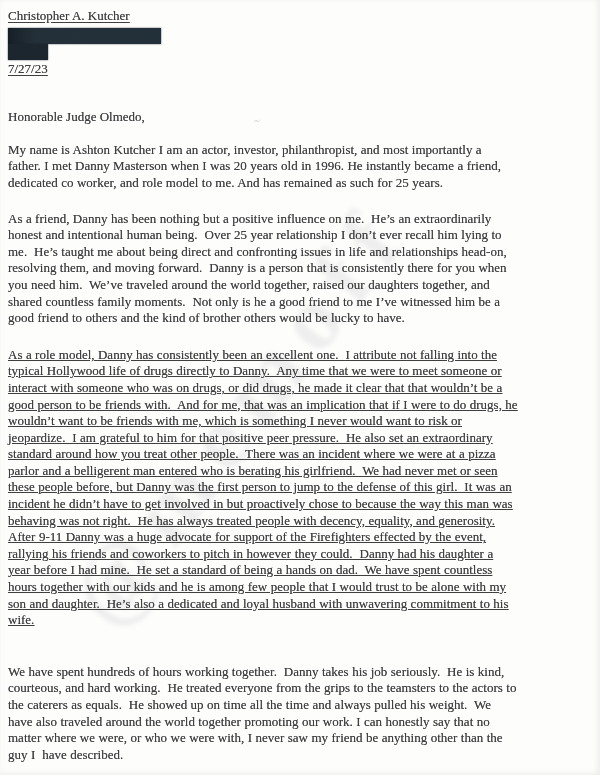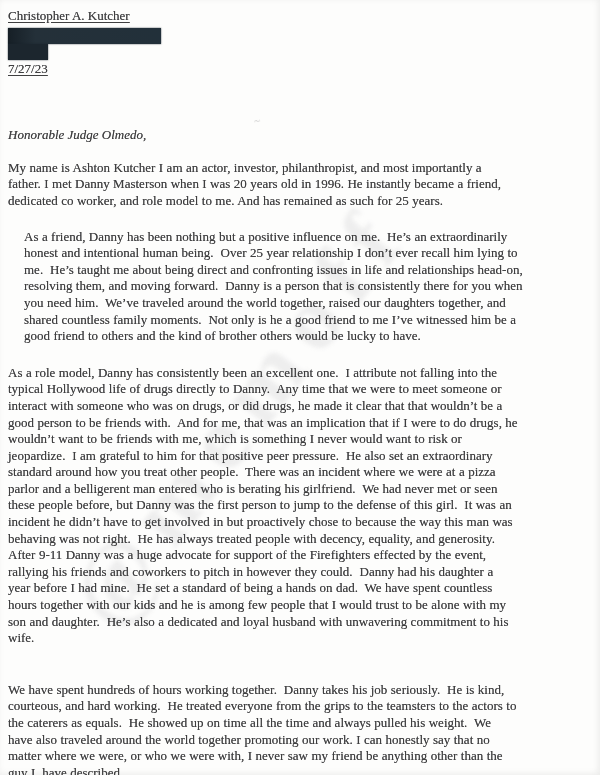--- a/index.html
+++ b/index.html
@@ -54,28 +54,28 @@
     width: 40px; height: 16px;
     background: #1c262e;
     box-shadow: 0 0 1.5px rgba(25,35,42,0.8);
   }
   .letter-date {
     margin-top: 1px;
     display: inline-block;
     text-decoration: underline;
     text-underline-offset: 2px;
   }
-  .greeting { margin-top: 50px; font-style: italic; }
+  .greeting { margin-top: 32px; }
   .para {
     white-space: pre-wrap;
     word-spacing: 0.2px;
   }
   .para-1 { margin-top: 16px; }
-  .para-2 { margin-top: 19px; margin-left: 16px; }
-  .para-3 { margin-top: 20px; }
+  .para-2 { margin-top: 19px; }
+  .para-3 { margin-top: 20px; text-decoration: underline; }
   .para-4 { margin-top: 35px; }
   .smudge {
     position: absolute;
     left: 254px; top: 114px;
     color: rgba(120,120,120,0.45);
     font-size: 11px;
     transform: rotate(-8deg);
     filter: blur(0.4px);
     z-index: 2;
   }

